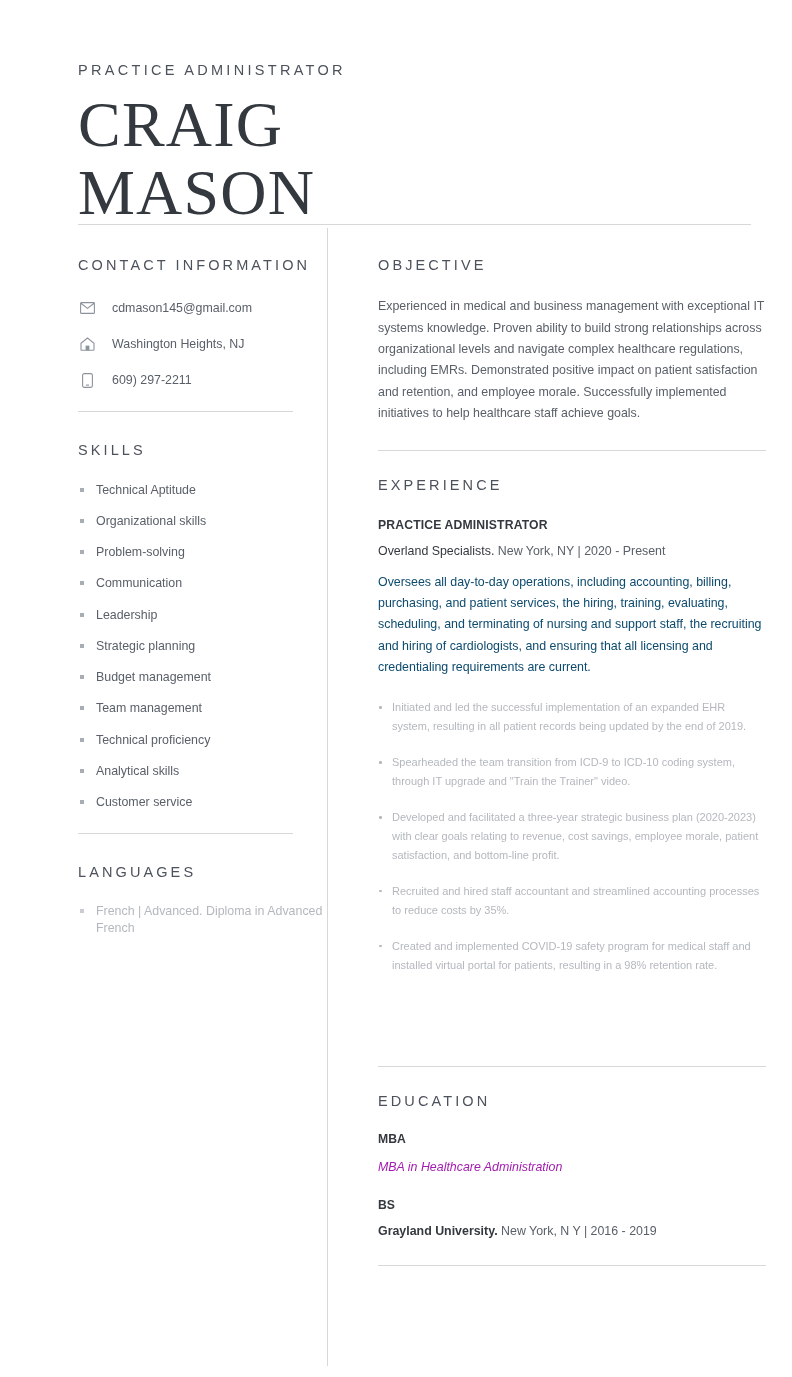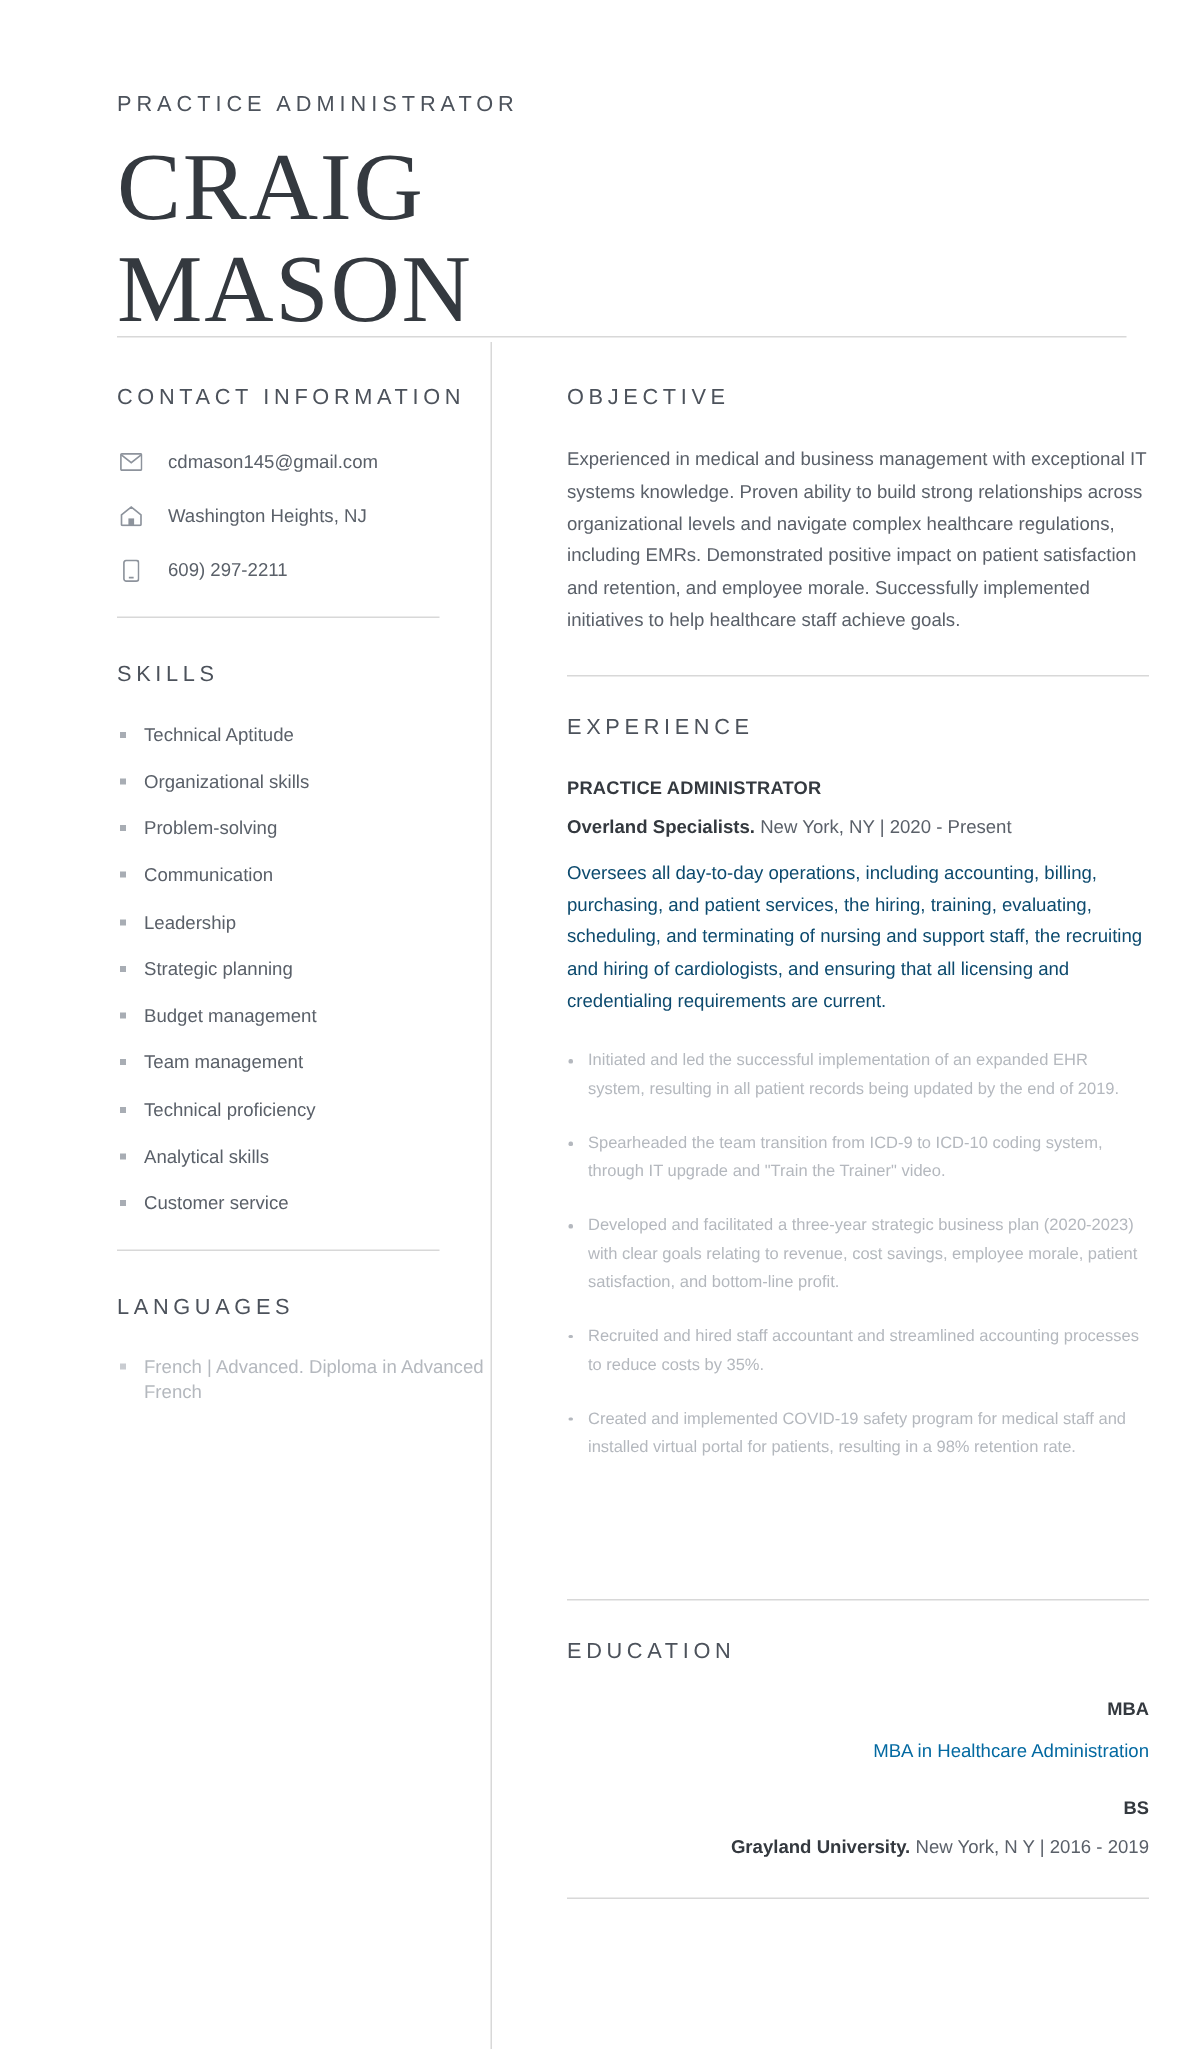--- a/index.html
+++ b/index.html
@@ -186,21 +186,21 @@
     text-transform: uppercase;
     line-height: 1.4;
   }
   .exp-meta {
     margin-top: 9px;
     font-size: 12.4px;
     color: #5a6069;
     line-height: 1.45;
   }
   .exp-meta .company {
-    font-weight: bold;
+    font-weight: normal;
     color: #34393f;
   }
   .exp-desc {
     margin-top: 11px;
     font-size: 12.4px;
     line-height: 1.72;
     color: #0c4a6e;
   }
 
   .bullet-list-dot {
@@ -220,43 +220,44 @@
     content: "";
     position: absolute;
     left: 1px;
     top: 8px;
     width: 2.5px;
     height: 2.5px;
     border-radius: 50%;
     background: #b4b8be;
   }
 
-  .edu-entry { margin-top: 20px; text-align: right; }
+  .edu-entry { margin-top: 20px; }
   .edu-degree {
     font-size: 12.2px;
     font-weight: bold;
     color: #34393f;
     text-transform: uppercase;
     line-height: 1.4;
   }
   .edu-meta {
     margin-top: 9px;
     font-size: 12.4px;
     color: #5a6069;
     line-height: 1.45;
   }
   .edu-meta .school {
     font-weight: bold;
     color: #34393f;
   }
   .edu-note {
     margin-top: 10px;
     font-size: 12.4px;
-    color: #0369a1;
+    color: #a21caf;
     line-height: 1.5;
+    font-style: italic;
   }
 
   .spacer-exp  { height: 75px; }
   .spacer-sm   { height: 26px; }
   .spacer-edu  { height: 24px; }
 </style>
 </head>
 <body>
 
 <div class="page">

